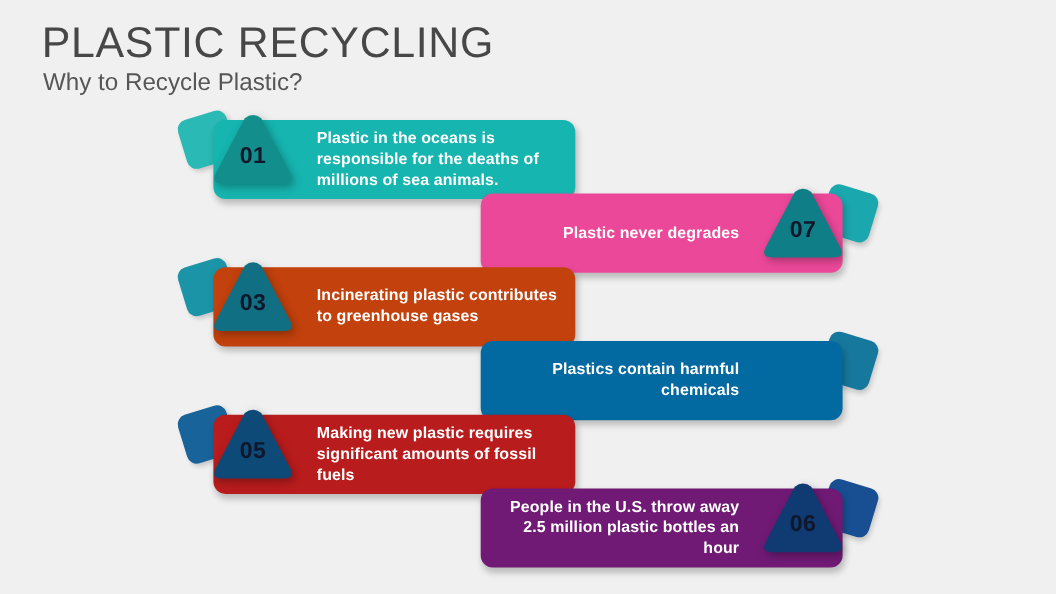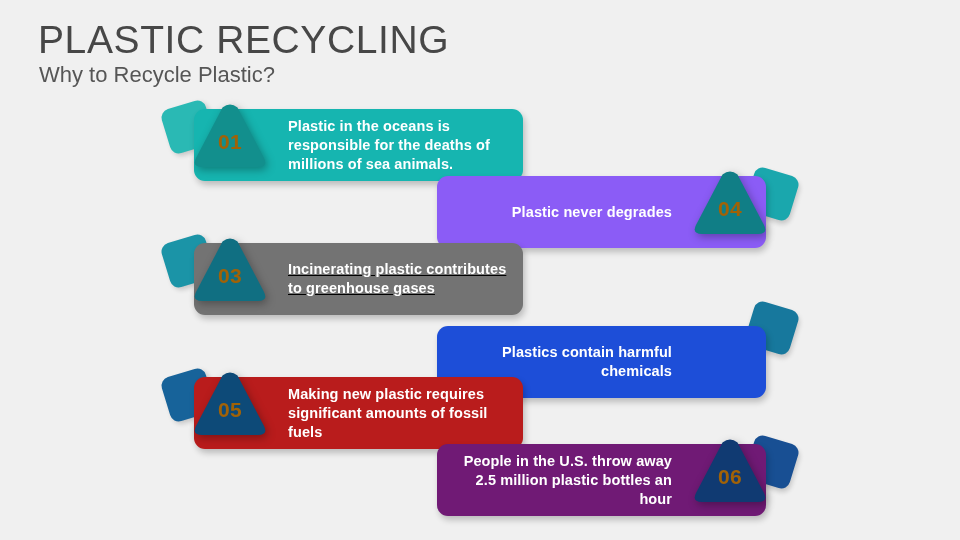--- a/index.html
+++ b/index.html
@@ -56,21 +56,21 @@
   
   .badge {
     position:absolute; top:2px; width:78px; height:70px;
     display:flex; align-items:center; justify-content:center;
     filter:drop-shadow(2px 3px 4px rgba(0,0,0,.30));
   }
   .row.left  .badge { left:28px; }
   .row.right .badge { right:28px; }
   .badge svg { position:absolute; inset:0; width:100%; height:100%; }
   .badge .num {
-    position:relative; color:#a16207;
+    position:relative; color:#0f172a;
     font-size:21px; font-weight:bold; letter-spacing:.3px;
     margin-top:9px;
   }
 </style>
 </head>
 <body style="background: rgb(240, 240, 240);">
 
 <div class="slide">
 
   <div class="title" style="color: rgb(71, 71, 71);">PLASTIC RECYCLING</div>
@@ -84,45 +84,45 @@
         </div>
         <div class="badge">
           <svg viewBox="0 0 78 70" preserveAspectRatio="none">
             <path d="M31.5 5.5 Q39 -0.5 46.5 5.5 L73 56 Q77.5 65 67 65 L11 65 Q0.5 65 5 56 Z" fill="#128f8d"></path>
           </svg>
           <span class="num">01</span>
         </div>
       </div>
       <div class="row right" style="top: 167px;">
         <div class="quad" style="background: rgb(26, 167, 173);"></div>
-        <div class="bar" style="background: #8b5cf6;">
+        <div class="bar" style="background: #ec4899;">
           <div class="bar-text">Plastic never degrades</div>
         </div>
         <div class="badge">
           <svg viewBox="0 0 78 70" preserveAspectRatio="none">
             <path d="M31.5 5.5 Q39 -0.5 46.5 5.5 L73 56 Q77.5 65 67 65 L11 65 Q0.5 65 5 56 Z" fill="#107e86"></path>
           </svg>
-          <span class="num">04</span>
+          <span class="num">07</span>
         </div>
       </div>
       <div class="row left" style="top: 234px;">
         <div class="quad" style="background: rgb(27, 148, 167);"></div>
-        <div class="bar" style="background: #737373; text-decoration: underline;">
+        <div class="bar" style="background: #c2410c;">
           <div class="bar-text">Incinerating plastic contributes to greenhouse gases</div>
         </div>
         <div class="badge">
           <svg viewBox="0 0 78 70" preserveAspectRatio="none">
             <path d="M31.5 5.5 Q39 -0.5 46.5 5.5 L73 56 Q77.5 65 67 65 L11 65 Q0.5 65 5 56 Z" fill="#106f82"></path>
           </svg>
           <span class="num">03</span>
         </div>
       </div>
       <div class="row right" style="top: 301px;">
         <div class="quad" style="background: rgb(23, 120, 157);"></div>
-        <div class="bar" style="background: #1d4ed8; margin-top: 16px;">
+        <div class="bar" style="background: #0369a1;">
           <div class="bar-text">Plastics contain harmful chemicals</div>
         </div>
       </div>
       <div class="row left" style="top: 368px;">
         <div class="quad" style="background: rgb(23, 99, 154);"></div>
         <div class="bar" style="background: #b91c1c;">
           <div class="bar-text">Making new plastic requires significant amounts of fossil fuels</div>
         </div>
         <div class="badge">
           <svg viewBox="0 0 78 70" preserveAspectRatio="none">

